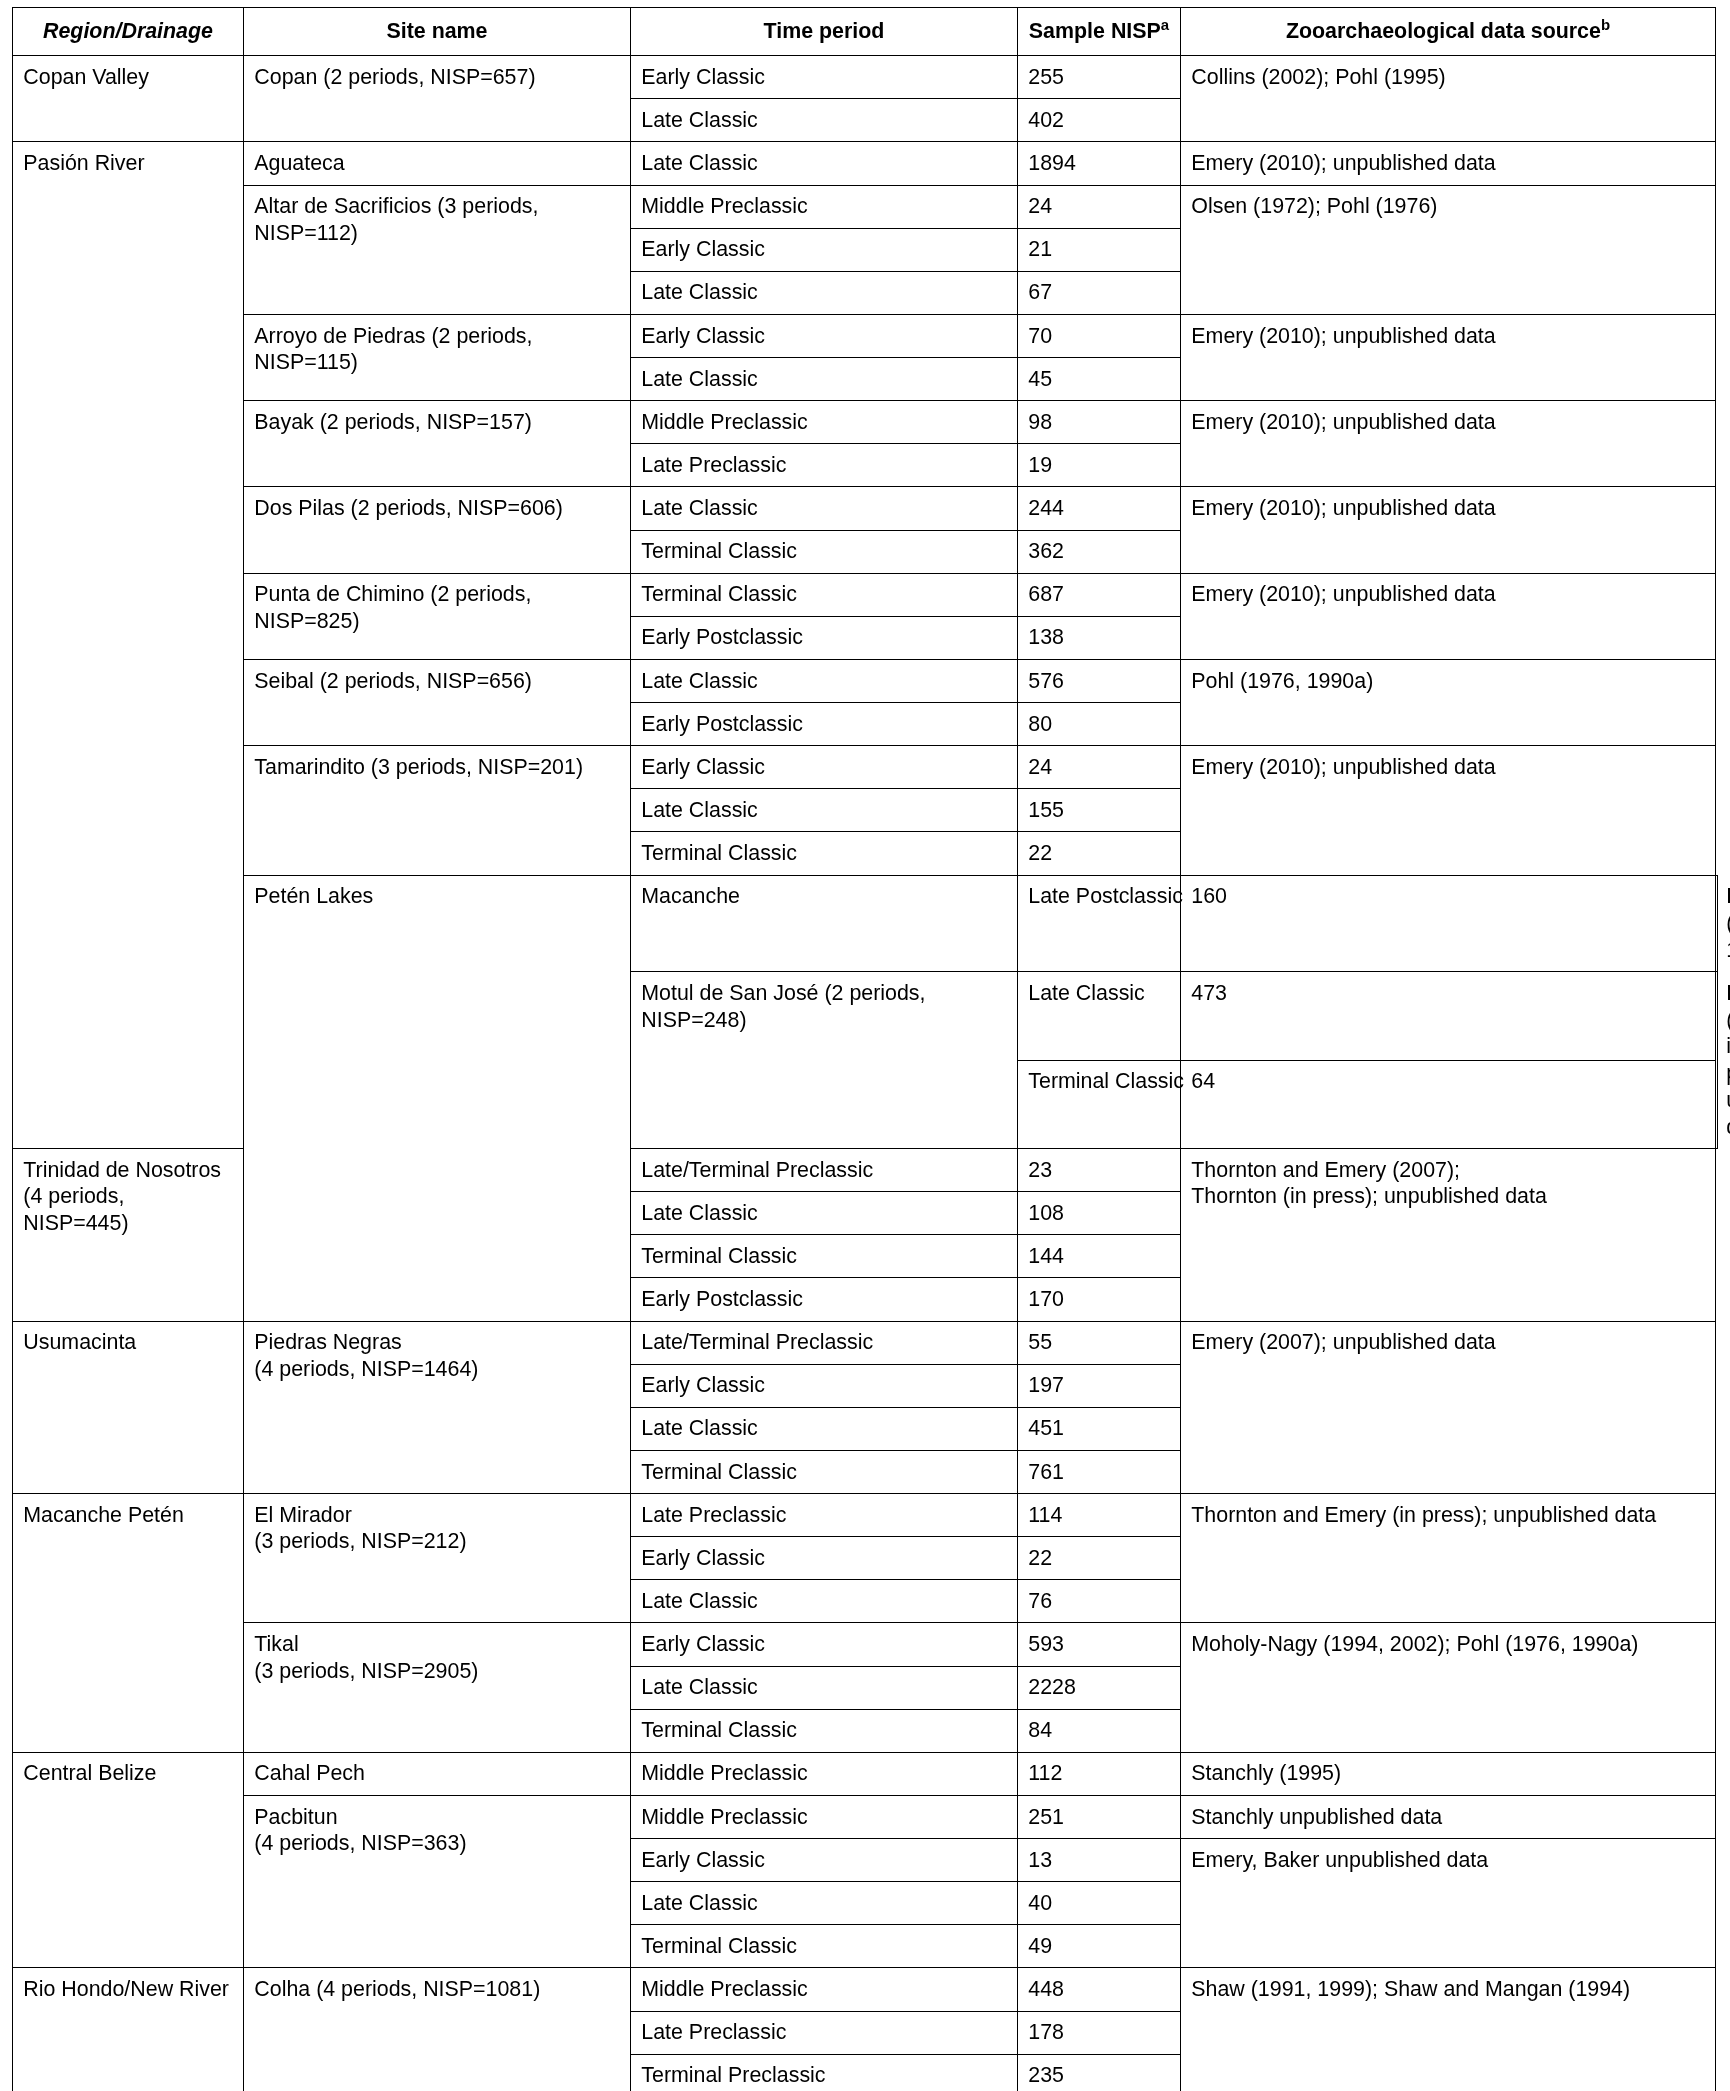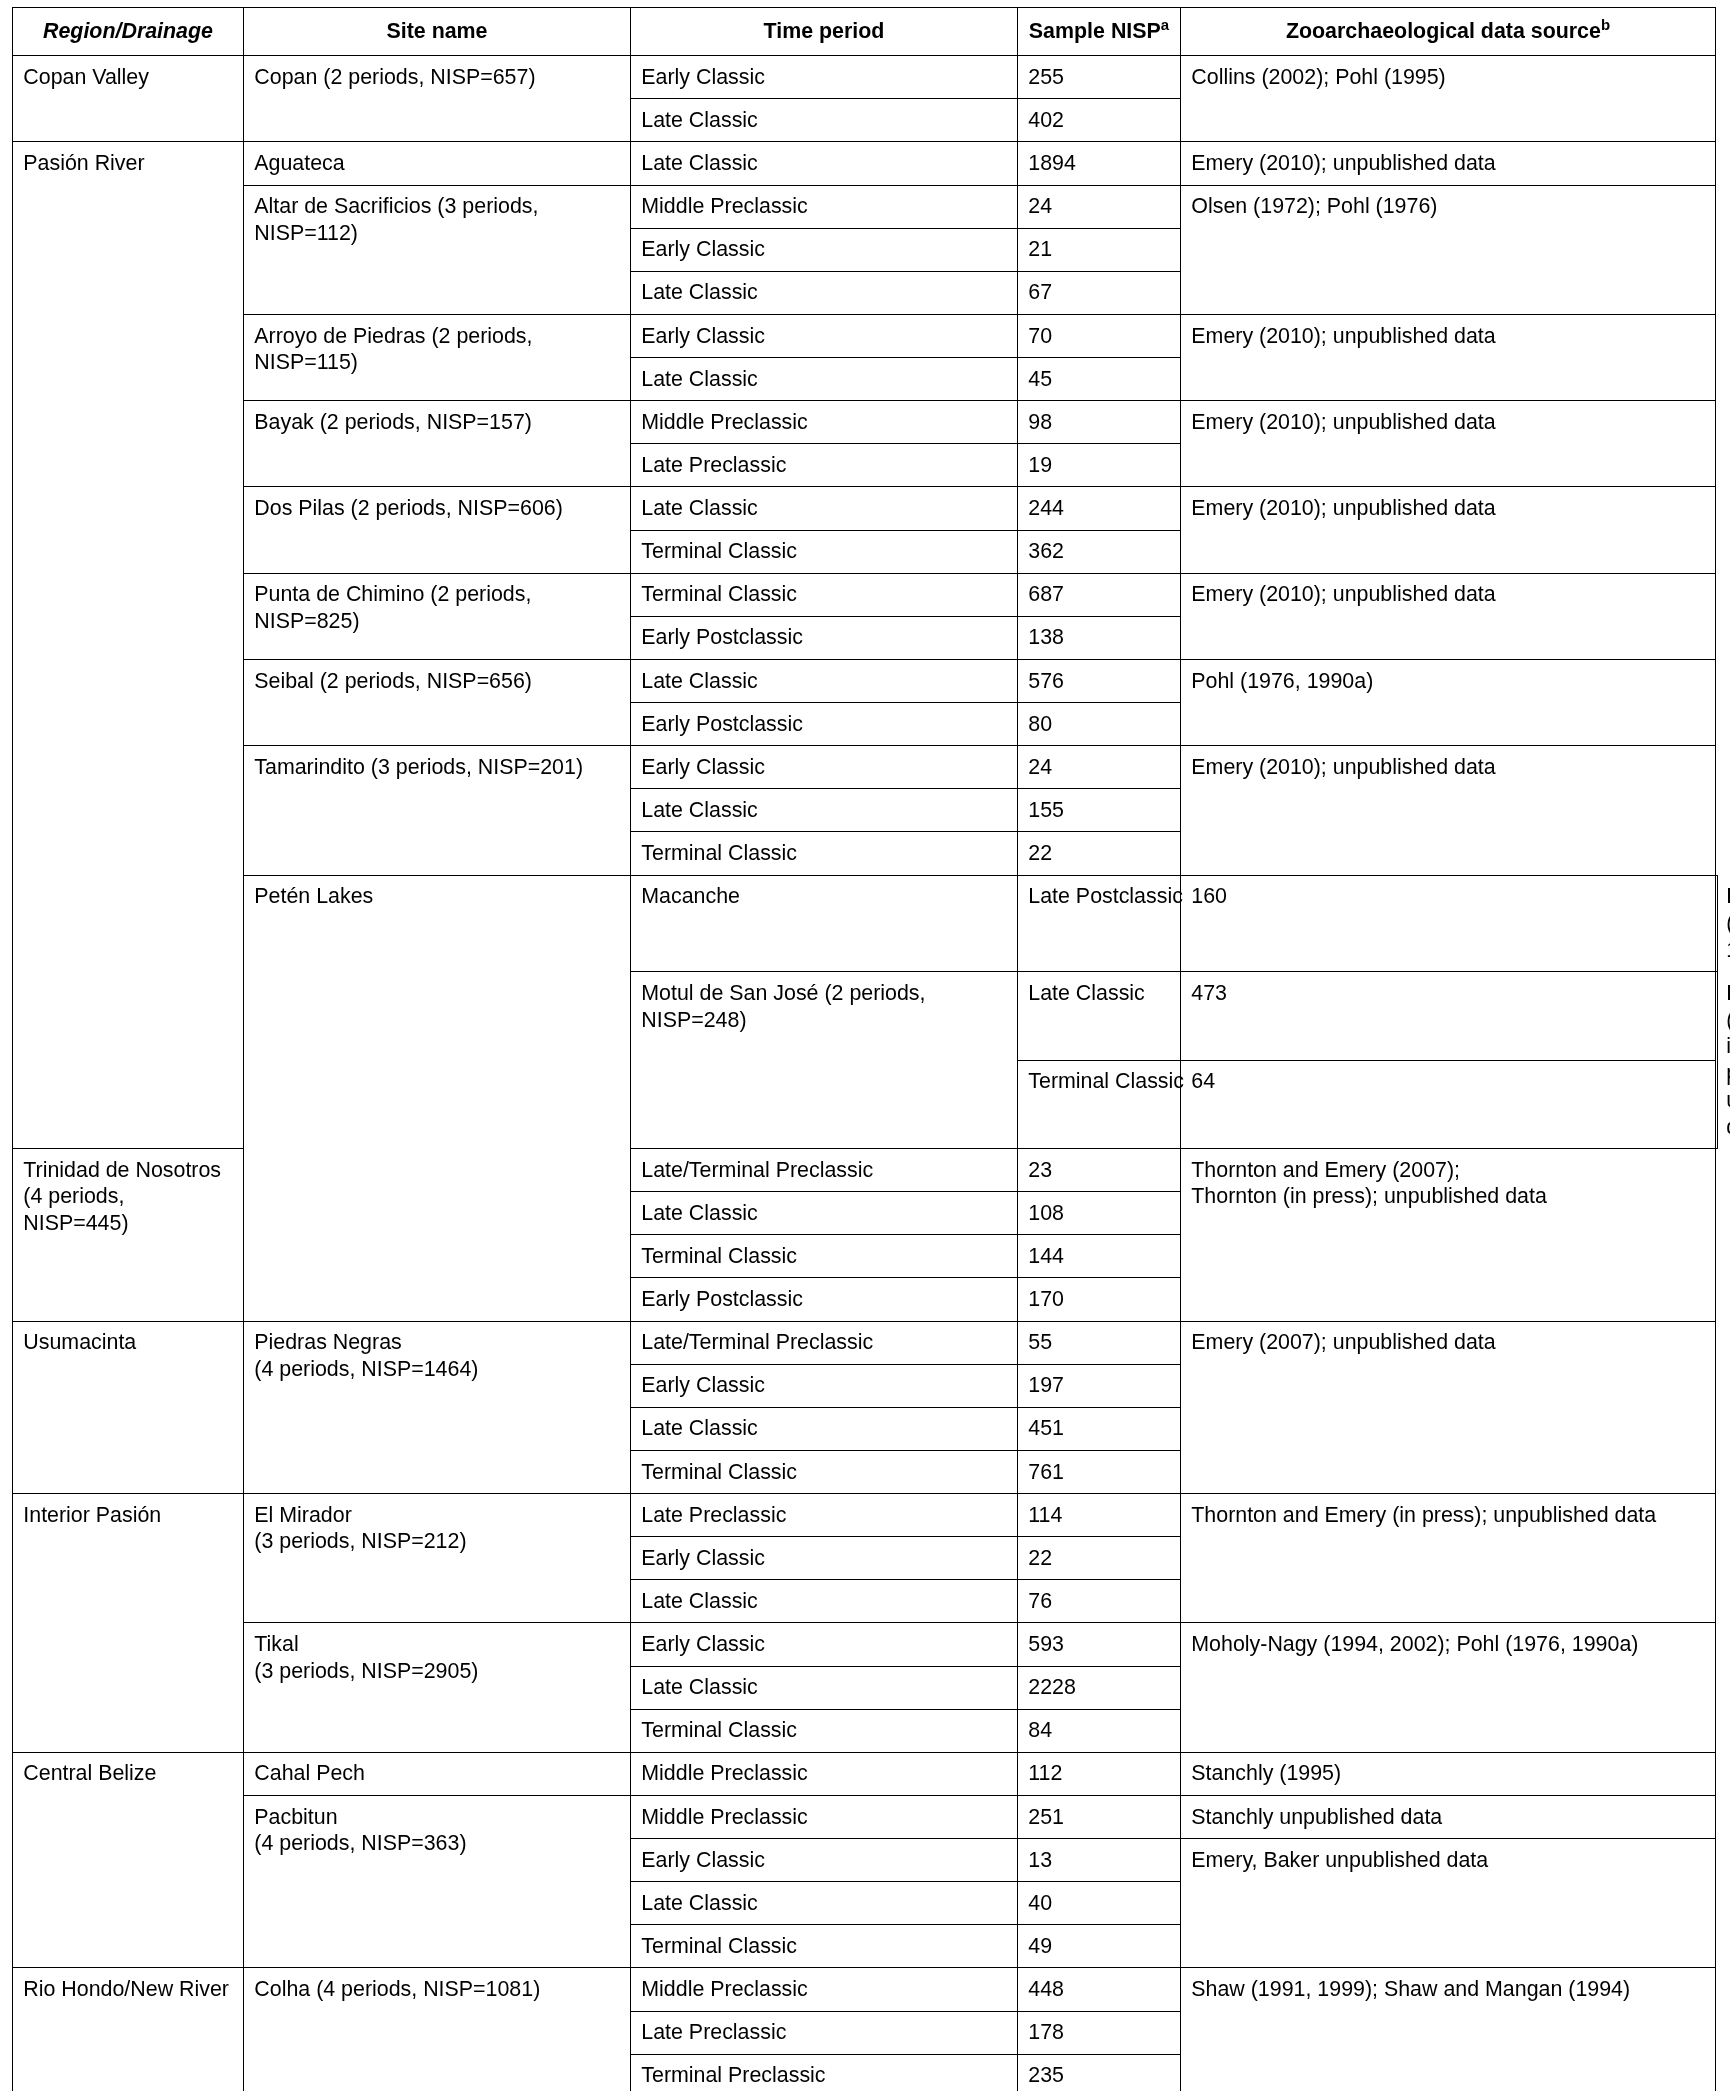--- a/index.html
+++ b/index.html
@@ -227,21 +227,21 @@
         </tr>
         <tr>
           <td class="period">Late Classic</td>
           <td class="nisp">451</td>
         </tr>
         <tr>
           <td class="period">Terminal Classic</td>
           <td class="nisp">761</td>
         </tr>
         <tr>
-          <td class="region" rowspan="6">Interior Pasión</td>
+          <td class="region" rowspan="6">Macanche Petén</td>
           <td class="site" rowspan="3">El Mirador<br>(3 periods, NISP=212)</td>
           <td class="period">Late Preclassic</td>
           <td class="nisp">114</td>
           <td class="source" rowspan="3">Thornton and Emery (in press); unpublished data</td>
         </tr>
         <tr>
           <td class="period">Early Classic</td>
           <td class="nisp">22</td>
         </tr>
         <tr>

